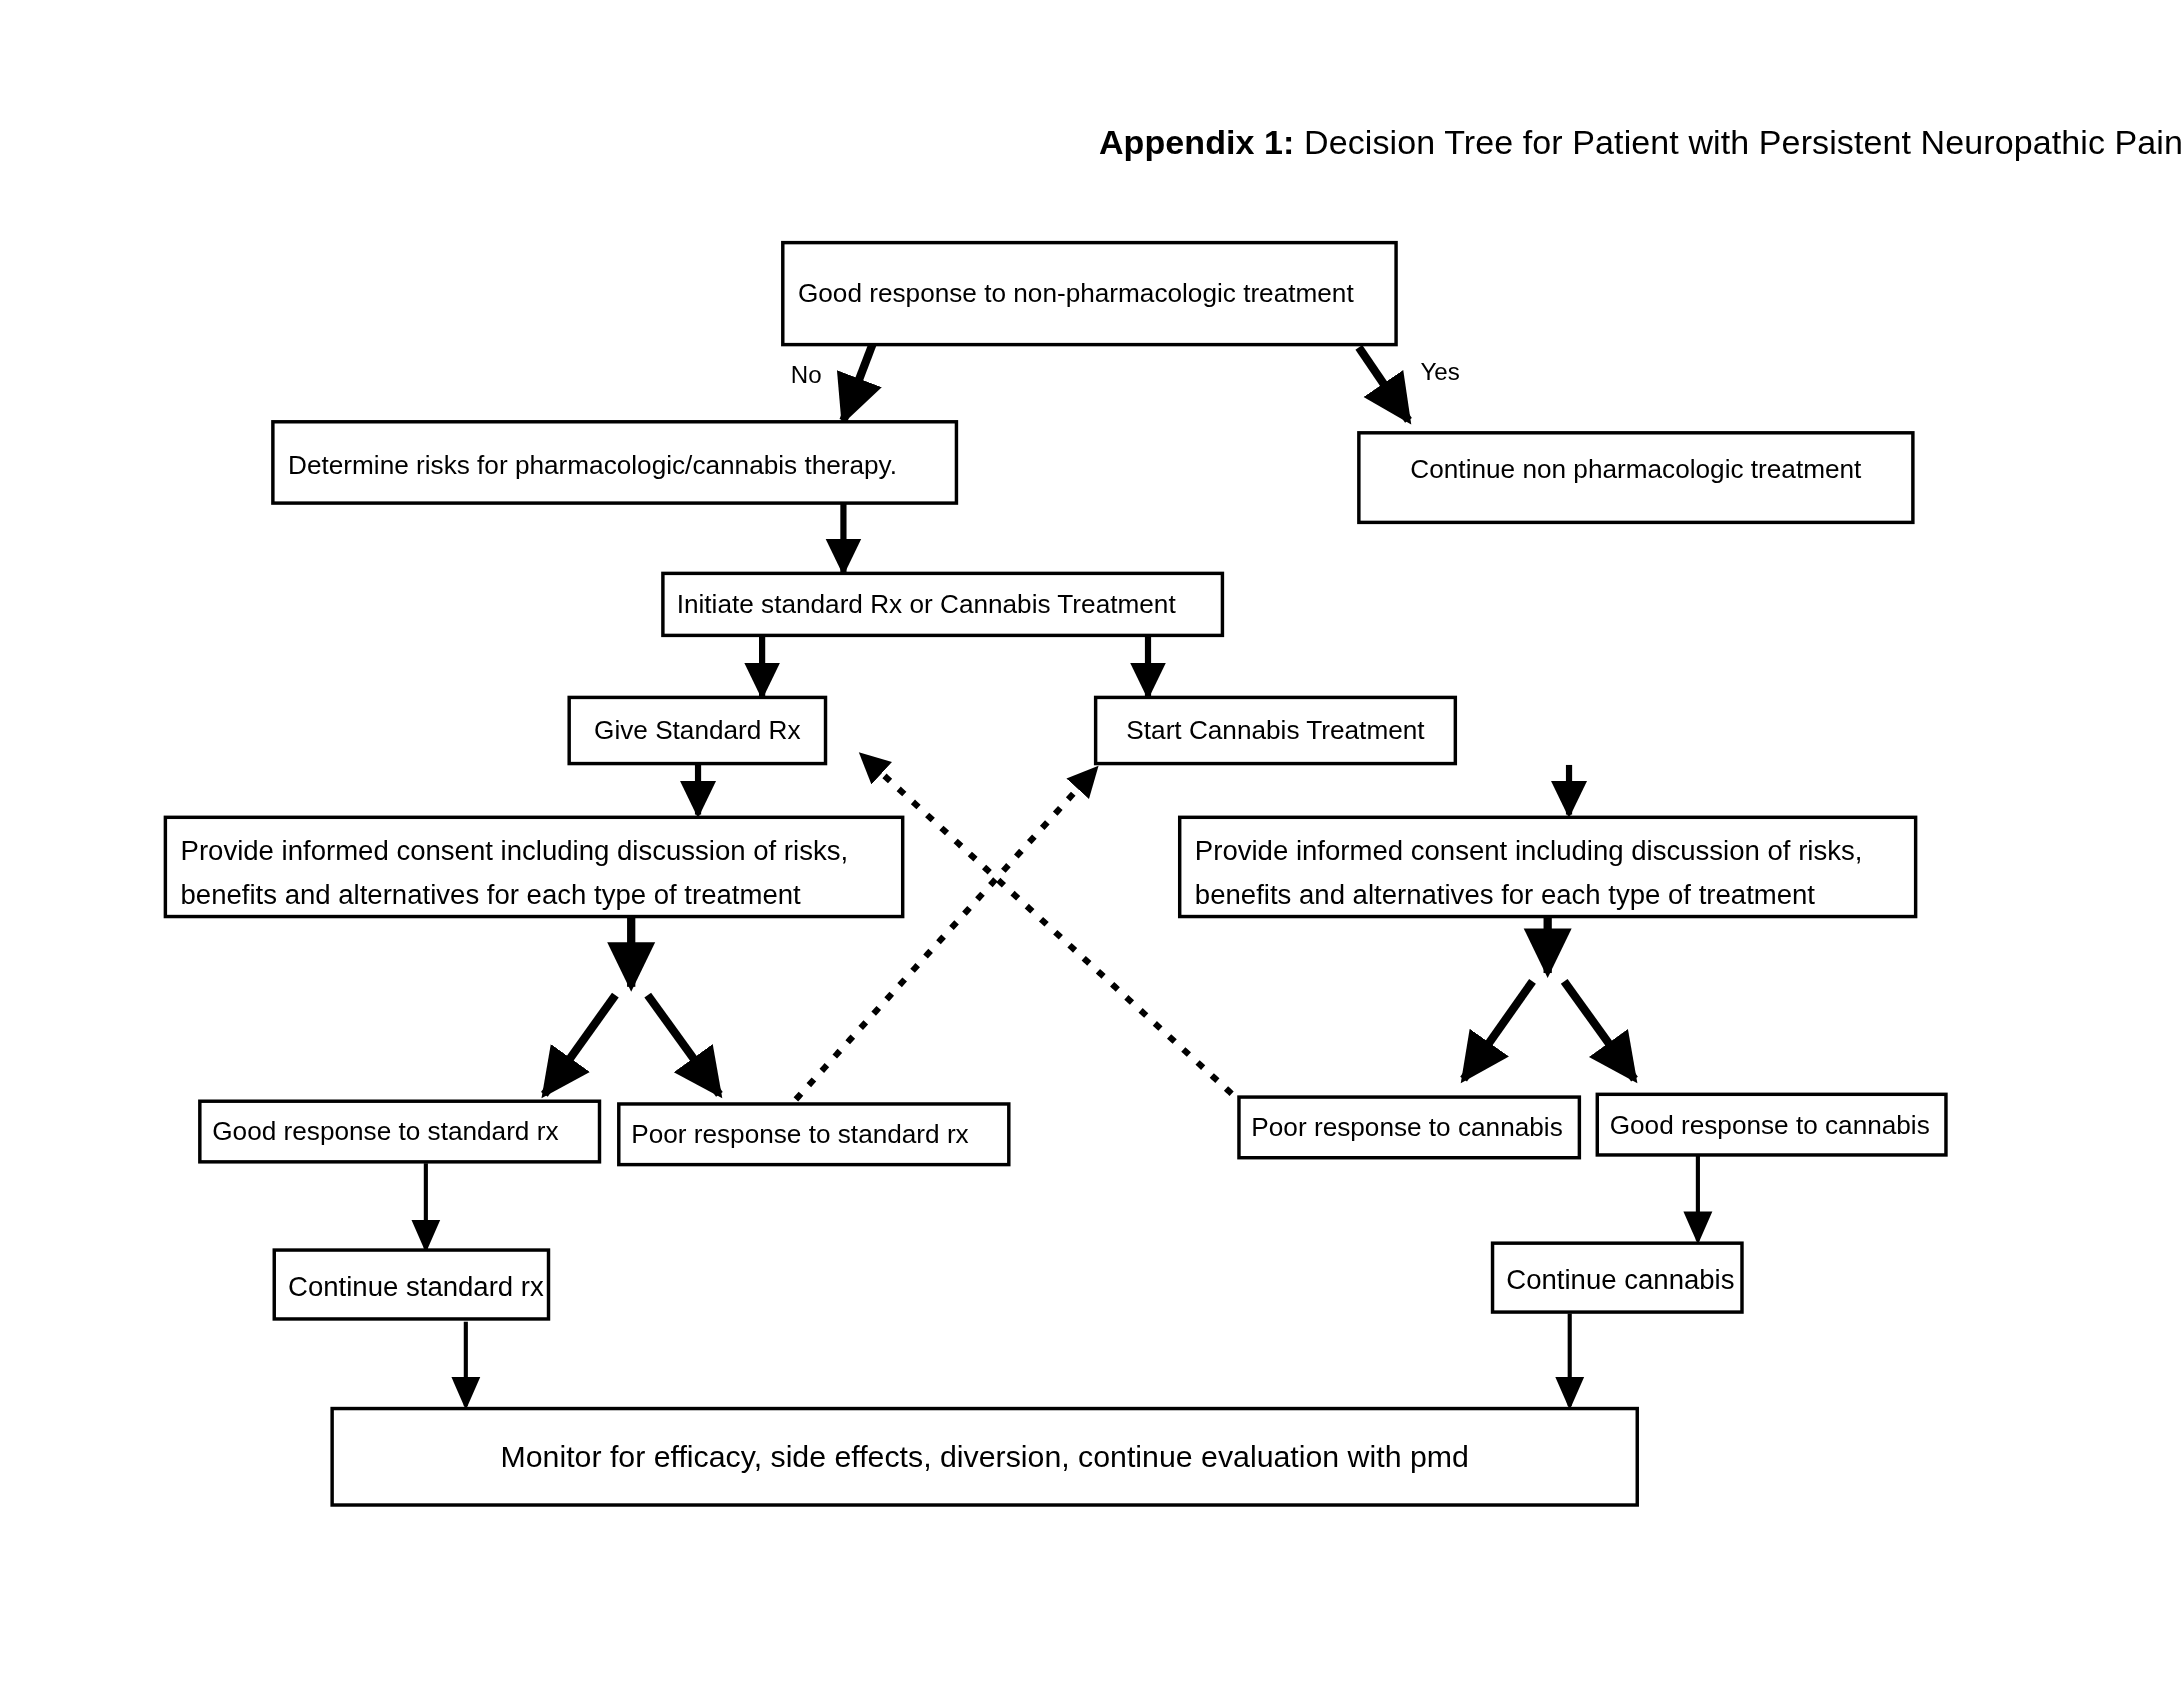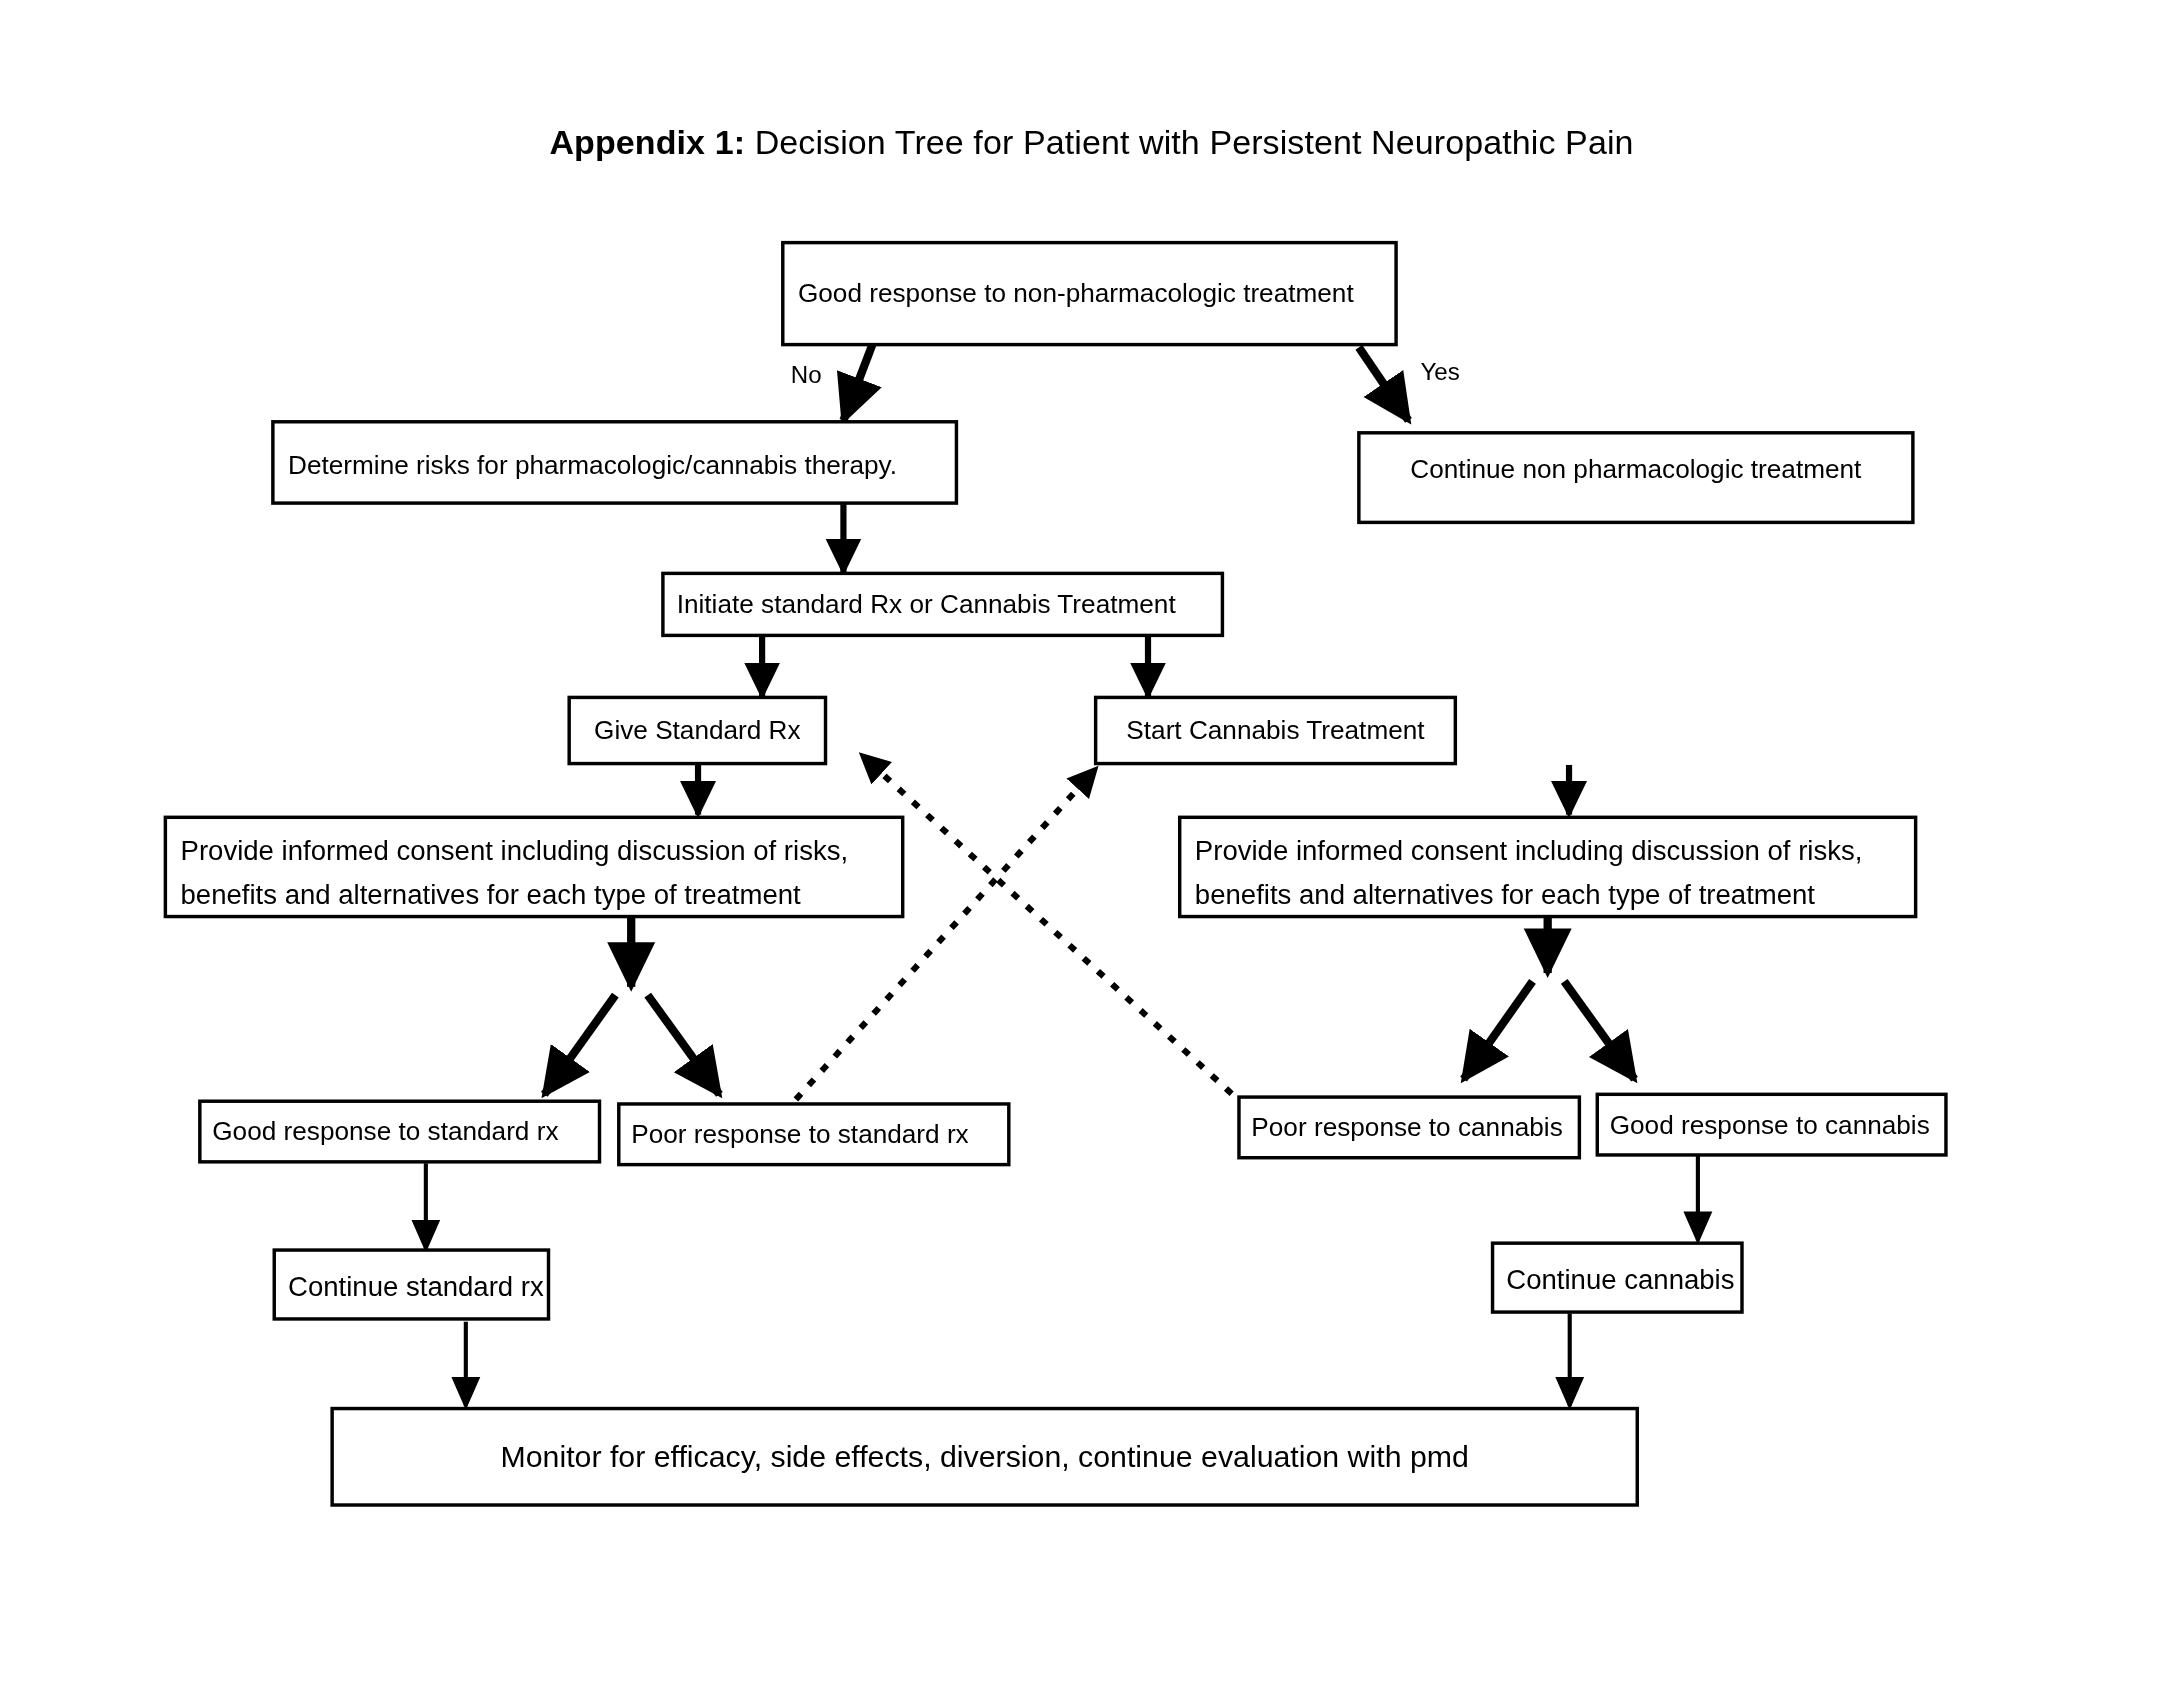--- a/index.html
+++ b/index.html
@@ -17,21 +17,21 @@
     position: relative;
     width: 2183px;
     height: 1687px;
     background: #ffffff;
   }
   #title {
     position: absolute;
     left: 0;
     top: 123px;
     width: 2183px;
-    text-align: center;
+    text-align: right;
     font-size: 34px;
     color: #000000;
     letter-spacing: 0.1px;
     white-space: nowrap;
   }
   #title .strong { font-weight: bold; }
   svg.flow {
     position: absolute;
     left: 0;
     top: 0;

